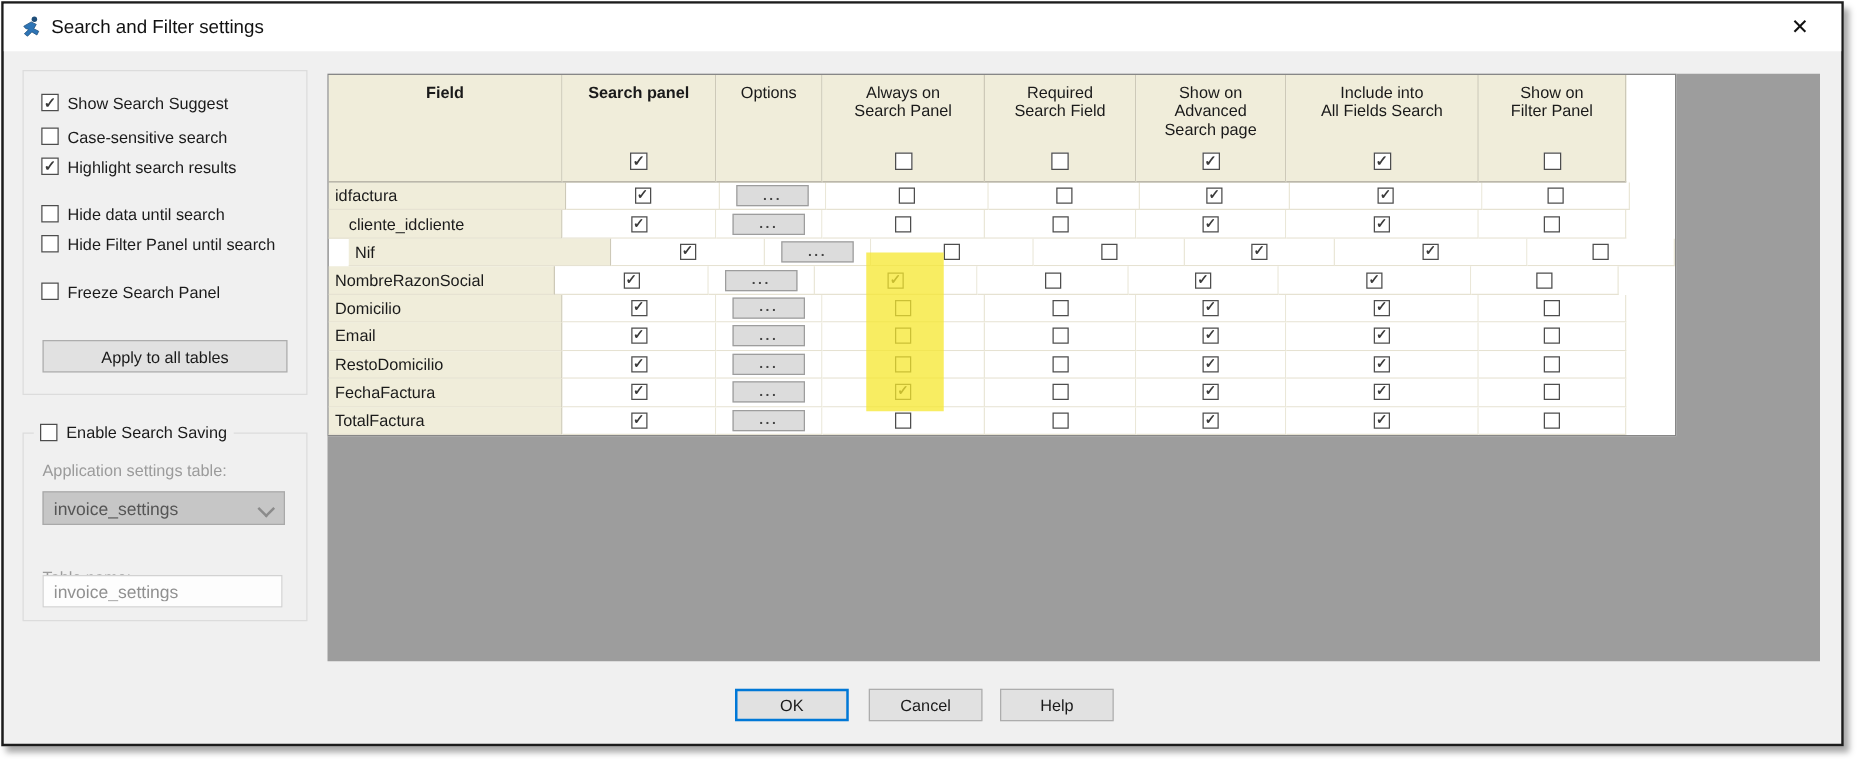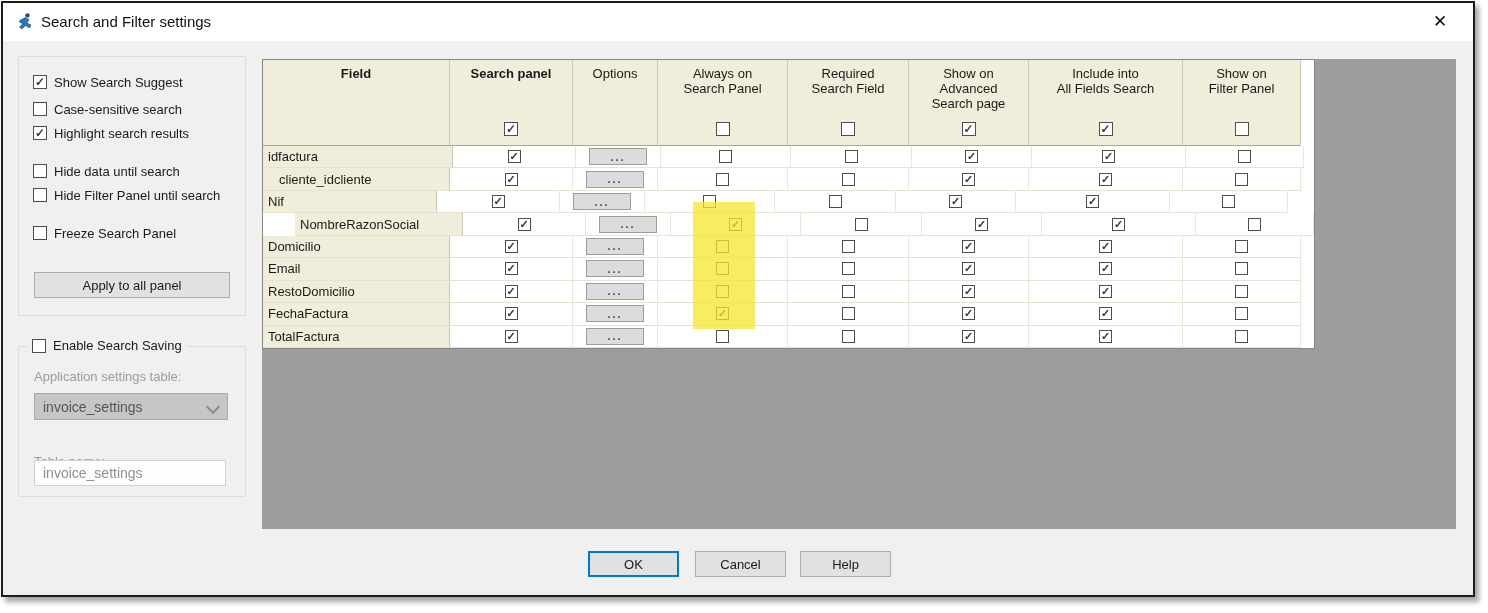--- a/index.html
+++ b/index.html
@@ -96,21 +96,21 @@
           </div>
           <div class="optrow" style="top: 130px;">
             <span class="cb"></span>
             <span class="optlabel">Hide Filter Panel until search</span>
           </div>
           <div class="optrow" style="top: 168px;">
             <span class="cb"></span>
             <span class="optlabel">Freeze Search Panel</span>
           </div>
         </div>
-      <button class="apply-btn">Apply to all panel</button>
+      <button class="apply-btn">Apply to all tables</button>
     </div>
 
     <div class="groupbox gb2">
       <div class="legend">
         <span class="cb"></span>
         <span class="optlabel">Enable Search Saving</span>
       </div>
       <span class="dis-label" style="top:22px;">Application settings table:</span>
       <div class="sel-disabled">
         <span>invoice_settings</span>
@@ -180,45 +180,45 @@
               <span class="cb sm">✓</span>
             </div>
             <div class="gcell" style="width: 154px;">
               <span class="cb sm">✓</span>
             </div>
             <div class="gcell" style="width: 118px;">
               <span class="cb sm"></span>
             </div>
           </div>
           <div class="grow">
-            <div class="gcell fld" style="width: 174px;">Nif</div>
-            <div class="gcell" style="width: 123px;">
-              <span class="cb sm">✓</span>
-            </div>
-            <div class="gcell" style="width: 85px;">
-              <button class="opt-btn">...</button>
-            </div>
-            <div class="gcell" style="width: 130px;">
-              <span class="cb sm"></span>
-            </div>
-            <div class="gcell" style="width: 121px;">
-              <span class="cb sm"></span>
-            </div>
-            <div class="gcell" style="width: 120px;">
-              <span class="cb sm">✓</span>
-            </div>
-            <div class="gcell" style="width: 154px;">
-              <span class="cb sm">✓</span>
-            </div>
-            <div class="gcell" style="width: 118px;">
-              <span class="cb sm"></span>
-            </div>
-          </div>
-          <div class="grow">
-            <div class="gcell fld" style="width: 168px; margin-left: 32px;">NombreRazonSocial</div>
+            <div class="gcell fld" style="width: 210px; margin-left: 16px;">Nif</div>
+            <div class="gcell" style="width: 123px;">
+              <span class="cb sm">✓</span>
+            </div>
+            <div class="gcell" style="width: 85px;">
+              <button class="opt-btn">...</button>
+            </div>
+            <div class="gcell" style="width: 130px;">
+              <span class="cb sm"></span>
+            </div>
+            <div class="gcell" style="width: 121px;">
+              <span class="cb sm"></span>
+            </div>
+            <div class="gcell" style="width: 120px;">
+              <span class="cb sm">✓</span>
+            </div>
+            <div class="gcell" style="width: 154px;">
+              <span class="cb sm">✓</span>
+            </div>
+            <div class="gcell" style="width: 118px;">
+              <span class="cb sm"></span>
+            </div>
+          </div>
+          <div class="grow">
+            <div class="gcell fld" style="width: 181px;">NombreRazonSocial</div>
             <div class="gcell" style="width: 123px;">
               <span class="cb sm">✓</span>
             </div>
             <div class="gcell" style="width: 85px;">
               <button class="opt-btn">...</button>
             </div>
             <div class="gcell" style="width: 130px;">
               <span class="cb sm">✓</span>
             </div>
             <div class="gcell" style="width: 121px;">

